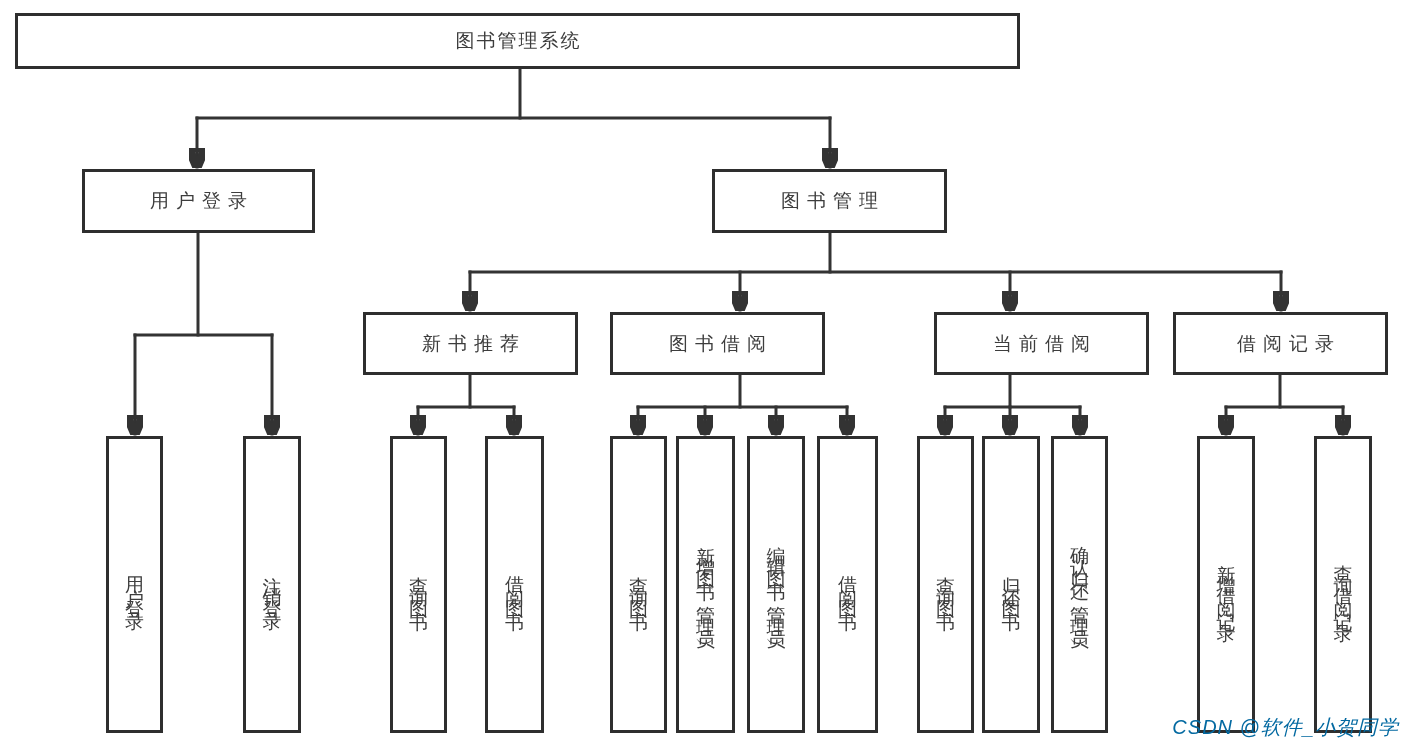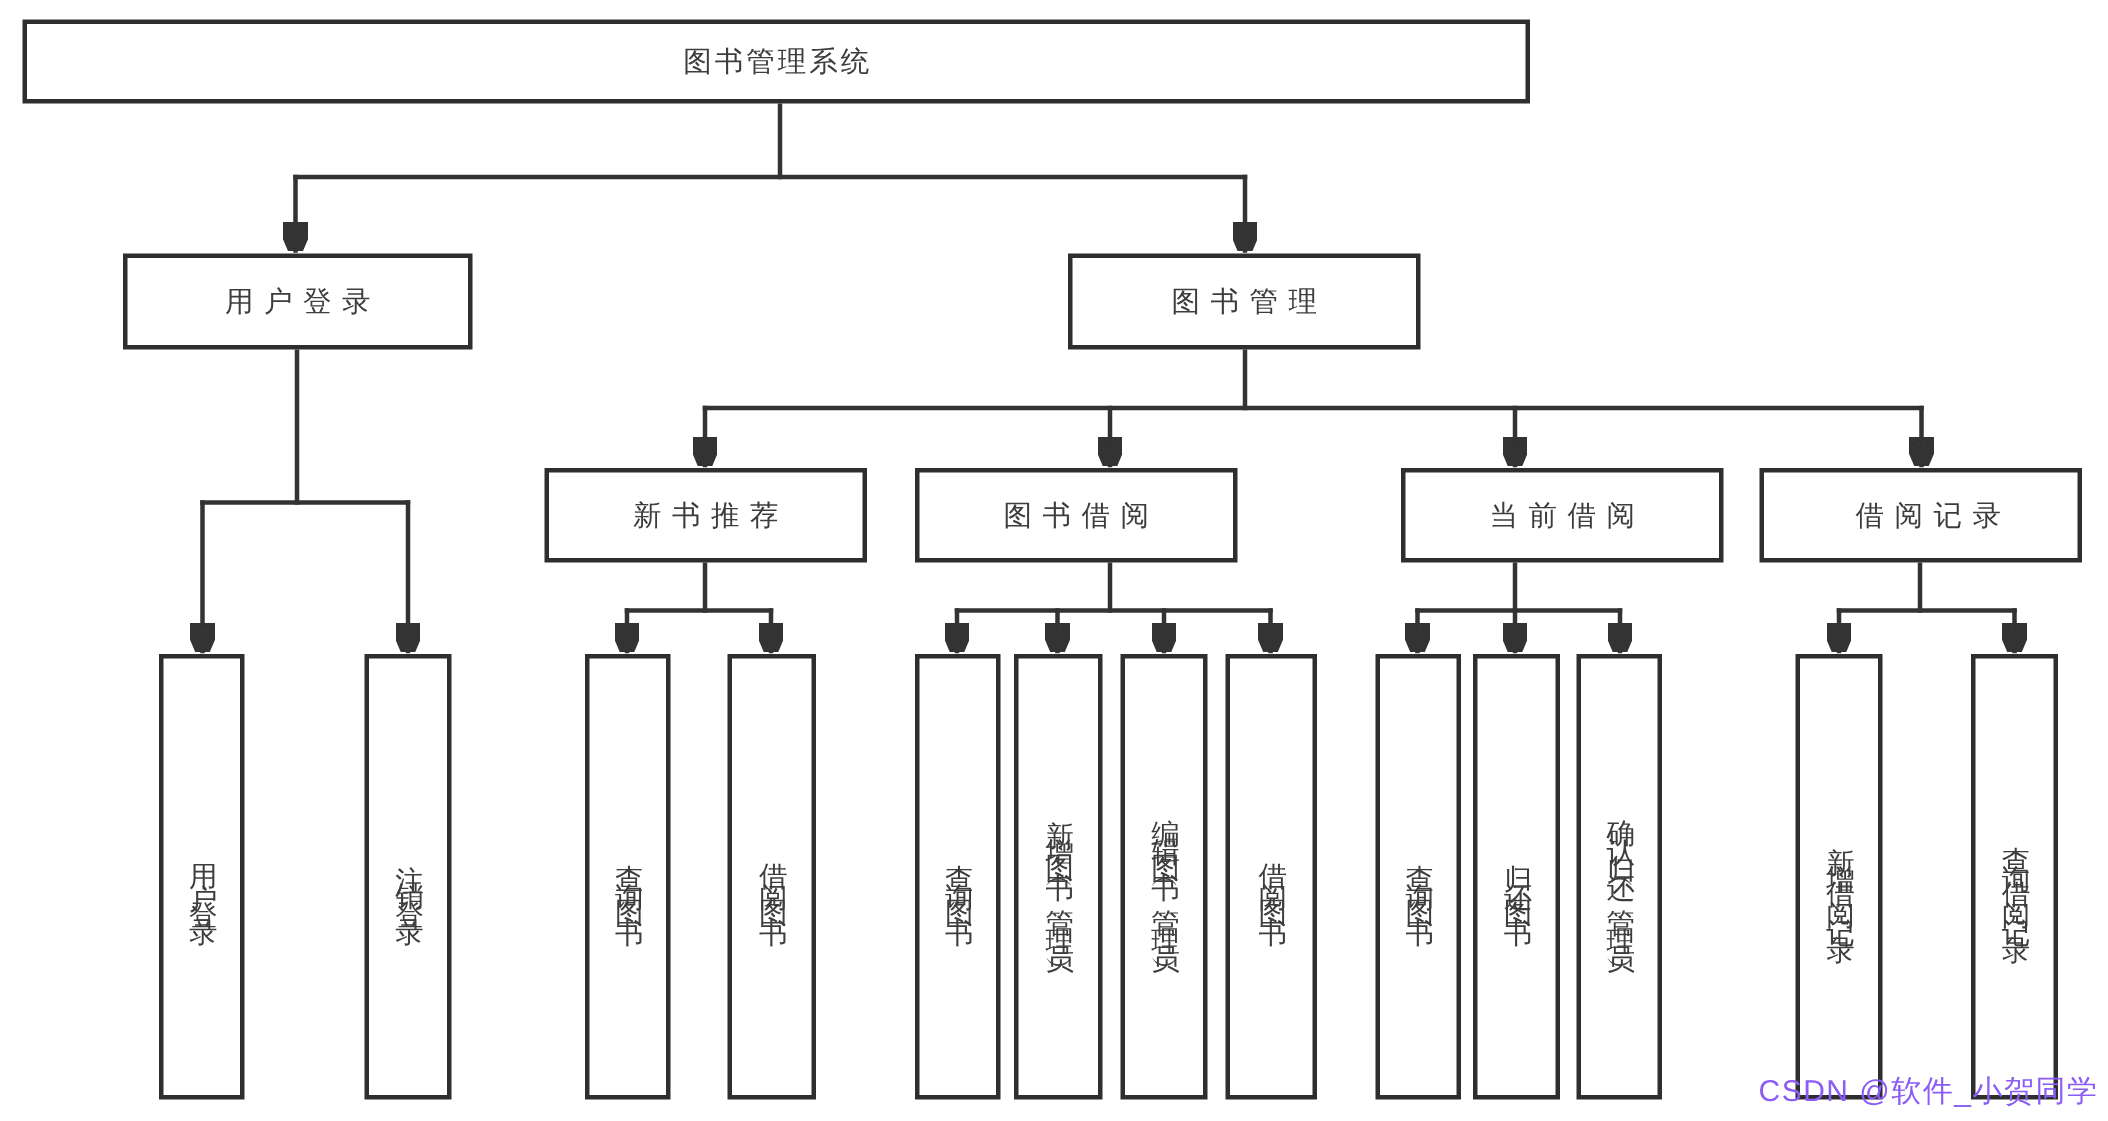--- a/index.html
+++ b/index.html
@@ -71,24 +71,25 @@
   .lf8  { left:817px;  width:61px; }
   .lf9  { left:917px;  width:57px; }
   .lf10 { left:982px;  width:58px; }
   .lf11 { left:1051px; width:57px; }
   .lf12 { left:1197px; width:58px; }
   .lf13 { left:1314px; width:58px; }
   #watermark {
     position:absolute;
     right:6px; top:714px;
     font-size:20px;
-    color:#8b5cf6;
+    color:#0369a1;
     z-index:5;
     letter-spacing:1px;
     white-space:nowrap;
+    font-style:italic;
   }
 </style>
 </head>
 <body>
 
 <div id="canvas">
 
   <svg id="connectors" viewBox="0 0 1405 747" xmlns="http://www.w3.org/2000/svg">
     <defs>
       <marker id="arrow" viewBox="0 0 6.5 5.5" markerWidth="6.5" markerHeight="5.5" refX="6.3" refY="2.75" orient="auto" markerUnits="strokeWidth">

